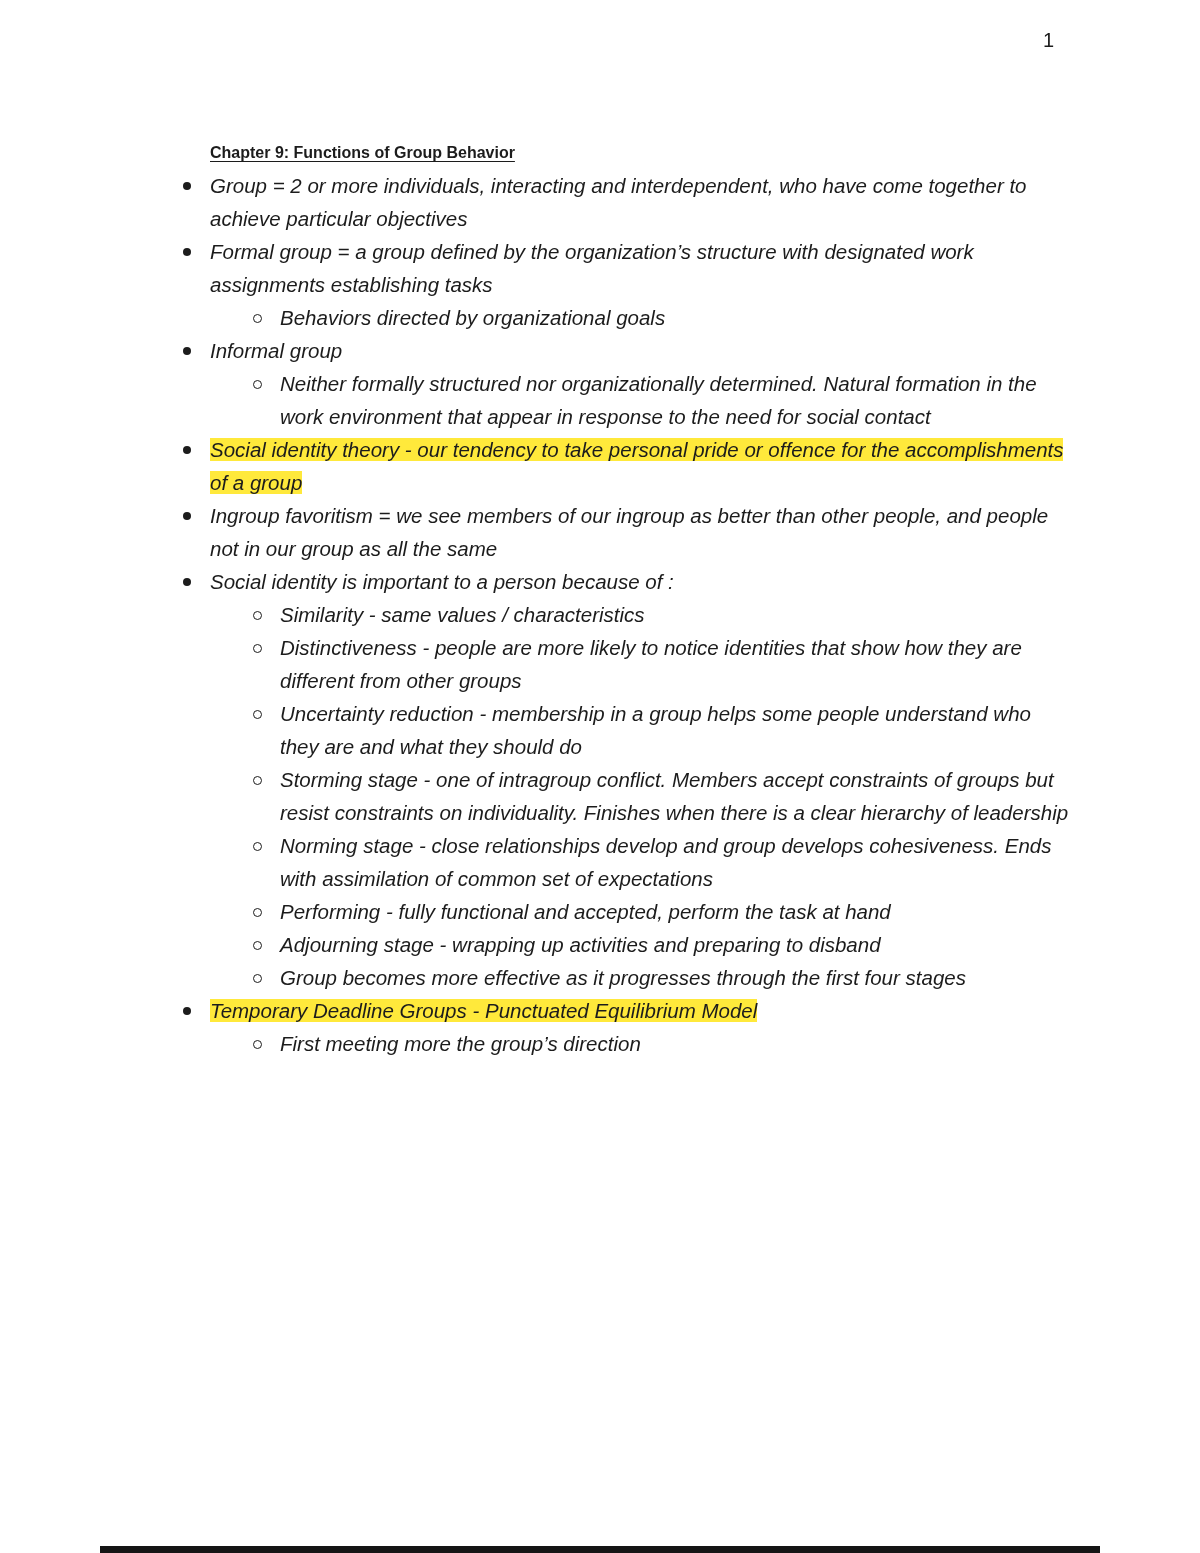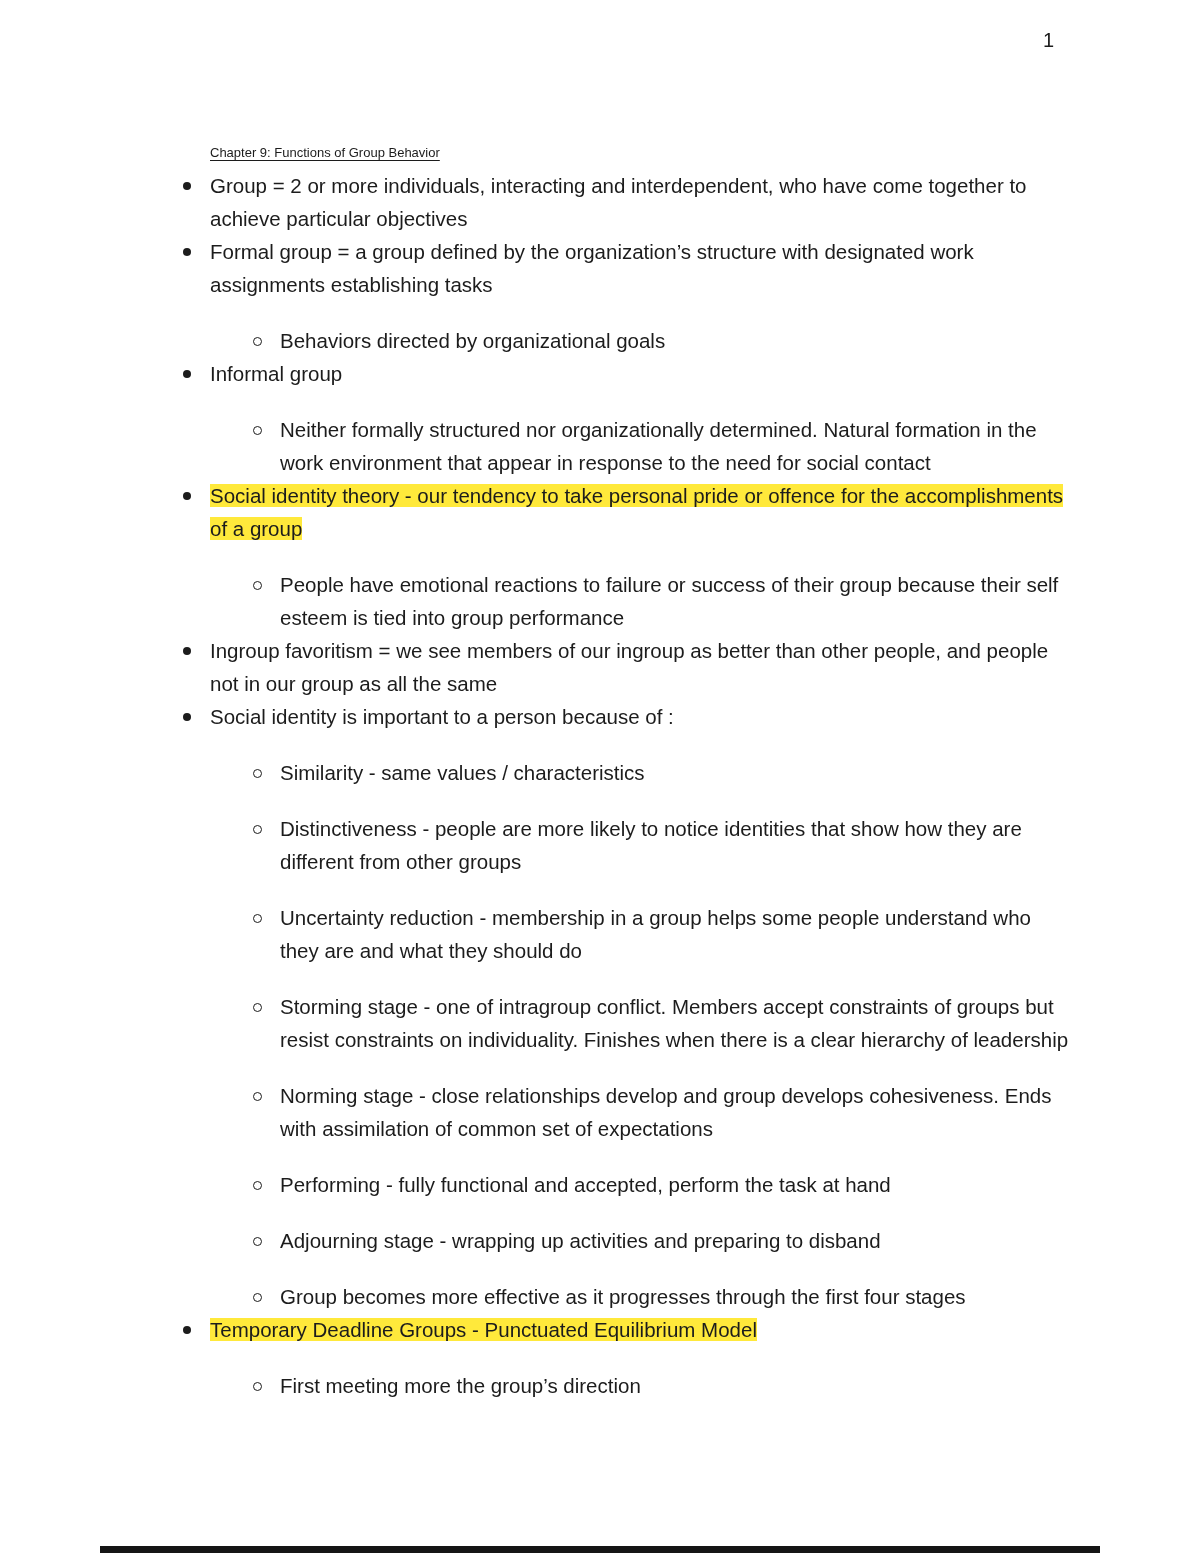--- a/index.html
+++ b/index.html
@@ -20,52 +20,52 @@
     line-height: 24px;
   }
   .content {
     position: absolute;
     top: 136px;
     left: 180px;
     right: 130px;
   }
   .doc-title {
     margin: 0 0 0 30px;
-    font-size: 13px;
-    font-weight: 400;
+    font-size: 16px;
+    font-weight: 700;
     line-height: 33px;
     text-decoration: underline;
     text-underline-offset: 3px;
   }
   .item {
     display: flex;
     align-items: flex-start;
     font-size: 20.5px;
     line-height: 33px;
   }
-  .item.level-2 { margin-left: 70px; margin-top: 23px; }
+  .item.level-2 { margin-left: 70px; }
   .marker { flex: 0 0 30px; position: relative; align-self: stretch; }
   .marker::before {
     content: "";
     position: absolute;
     left: 3px;
     top: 13px;
     width: 8px;
     height: 8px;
     border-radius: 50%;
   }
   .marker.filled::before { background: var(--ink, #1c1c1c); }
   .marker.open::before {
     width: 7px;
     height: 7px;
     background: transparent;
     border: 1.5px solid var(--ink, #1c1c1c);
   }
   .text { display: block; flex: 1 1 auto; min-width: 0; }
-  .inner { display: inline; }
+  .inner { display: inline; font-style: italic; }
   .inner.highlight { background: var(--hl, #ffe93b); box-decoration-break: clone; }
   .next-page-edge {
     position: absolute;
     left: 100px;
     width: 1000px;
     bottom: 0;
     height: 7px;
     background: #151515;
   }
 </style>
@@ -94,24 +94,20 @@
     <span class="marker filled"></span>
     <span class="text"><span class="inner">Informal group</span></span>
   </div>
         <div class="item level-2">
     <span class="marker open"></span>
     <span class="text"><span class="inner">Neither formally structured nor organizationally determined. Natural formation in the work environment that appear in response to the need for social contact</span></span>
   </div>
         <div class="item level-1">
     <span class="marker filled"></span>
     <span class="text"><span class="inner highlight">Social identity theory - our tendency to take personal pride or offence for the accomplishments of a group</span></span>
-  </div>
-        <div class="item level-2">
-    <span class="marker open"></span>
-    <span class="text"><span class="inner">People have emotional reactions to failure or success of their group because their self esteem is tied into group performance</span></span>
   </div>
         <div class="item level-1">
     <span class="marker filled"></span>
     <span class="text"><span class="inner">Ingroup favoritism = we see members of our ingroup as better than other people, and people not in our group as all the same</span></span>
   </div>
         <div class="item level-1">
     <span class="marker filled"></span>
     <span class="text"><span class="inner">Social identity is important to a person because of :</span></span>
   </div>
         <div class="item level-2">

